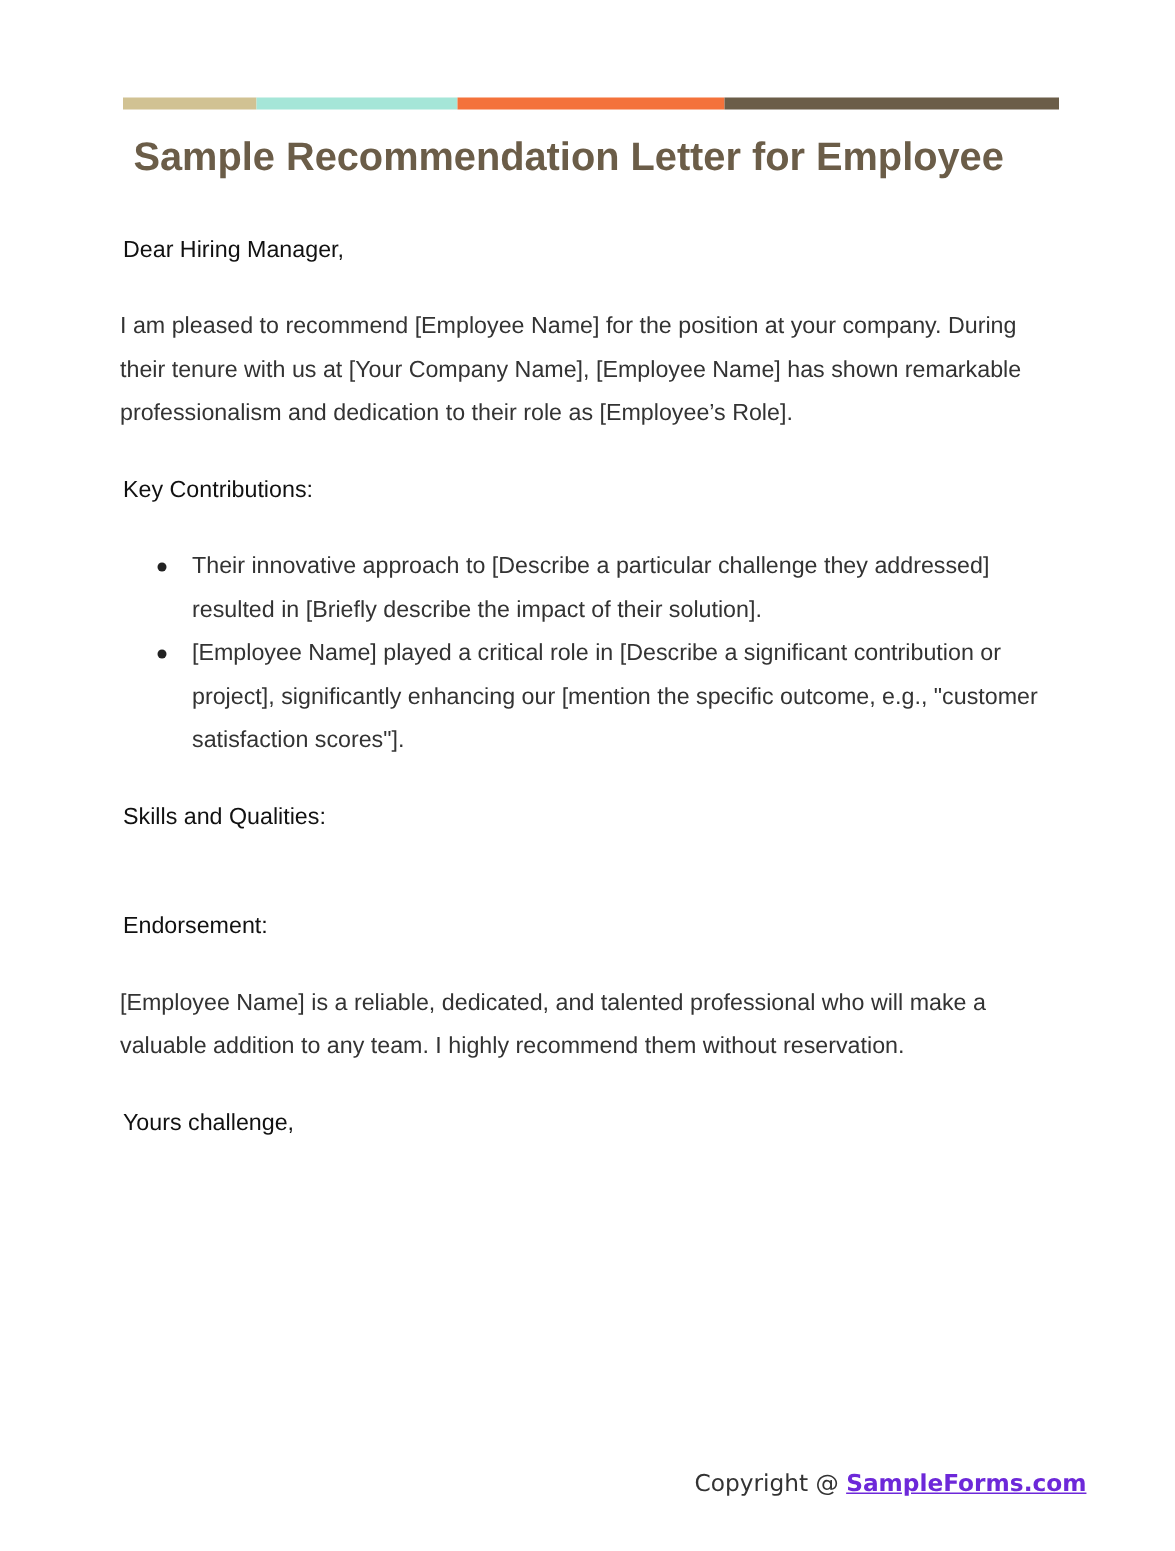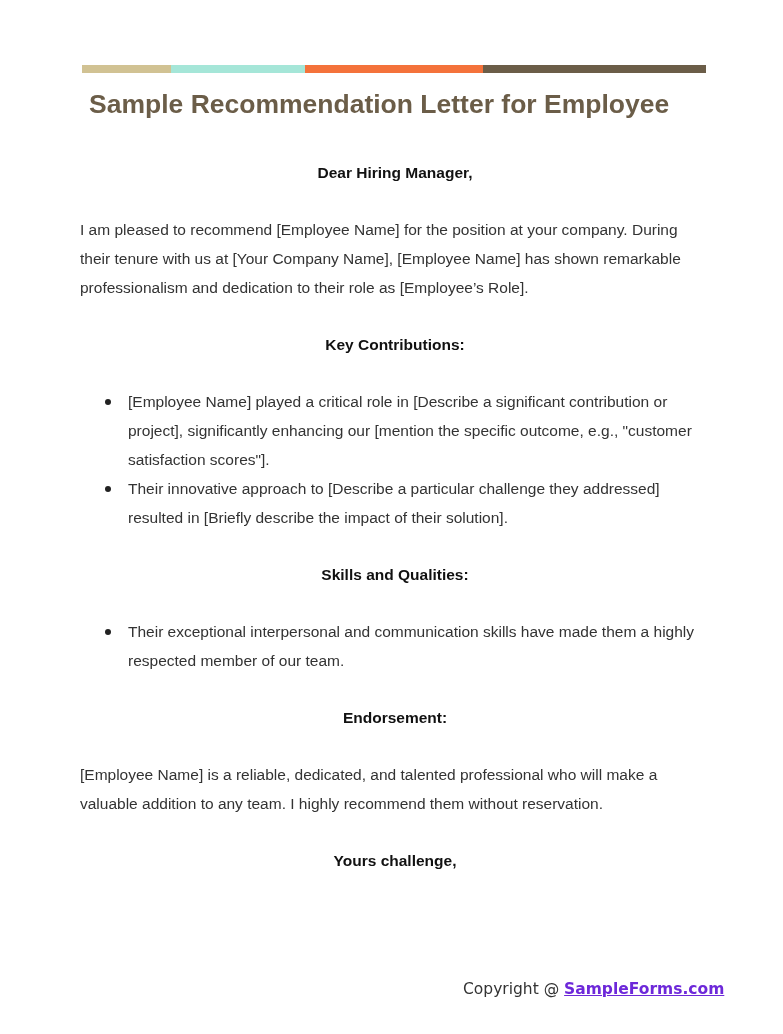--- a/index.html
+++ b/index.html
@@ -5,21 +5,21 @@
     html, body { margin: 0; padding: 0; background: #ffffff; }
     body { width: 783px; height: 1034px; position: relative; overflow: hidden;
            font-family: "Liberation Sans", sans-serif; color: #222222; }
     .color-bar { position: absolute; left: 82px; top: 65px; width: 624px; height: 8px; display: flex; }
     .color-bar .seg { height: 100%; }
     .title { position: absolute; left: 80px; top: 80px; margin: 9px;
              font-family: "Liberation Sans", sans-serif; font-weight: bold; font-size: 26.5px;
              color: #6b5d48; letter-spacing: 0; white-space: nowrap; }
     .content { position: absolute; left: 80px; top: 150px; width: 630px;
                font-size: 15.5px; line-height: 29px; color: #333333; }
-    .bold { font-weight: bold; color: #111111; margin: 8px; text-align: center; }
+    .bold { font-weight: normal; color: #111111; margin: 2px; }
     p { margin: 0; }
     ul { margin: 0; padding: 0; list-style: none; }
     li { position: relative; padding-left: 48px; }
     li::before { content: ""; position: absolute; left: 25px; top: 12px; width: 6px; height: 6px;
                  border-radius: 50%; background: #222222; }
     .footer { position: absolute; left: 463px; top: 980px; font-size: 15.5px; color: #333333;
               font-family: "DejaVu Sans", sans-serif; white-space: nowrap; }
     .footer .link { color: #6d28d9; font-weight: bold; text-decoration: underline; }
   </style>
 </head>
@@ -35,28 +35,27 @@
 <h1 class="title">Sample Recommendation Letter for Employee</h1>
 
 <div class="content">
   <p class="bold">Dear Hiring Manager,</p>
   <div style="height:20px"></div>
   <p>I am pleased to recommend [Employee Name] for the position at your company. During their tenure with us at [Your Company Name], [Employee Name] has shown remarkable professionalism and dedication to their role as [Employee’s Role].</p>
   <div style="height:20px"></div>
   <p class="bold">Key Contributions:</p>
   <div style="height:20px"></div>
   <ul>
+    <li>Their innovative approach to [Describe a particular challenge they addressed] resulted in [Briefly describe the impact of their solution].</li>
     <li>[Employee Name] played a critical role in [Describe a significant contribution or project], significantly enhancing our [mention the specific outcome, e.g., "customer satisfaction scores"].</li>
-    <li>Their innovative approach to [Describe a particular challenge they addressed] resulted in [Briefly describe the impact of their solution].</li>
   </ul>
   <div style="height:20px"></div>
   <p class="bold">Skills and Qualities:</p>
   <div style="height:20px"></div>
   <ul>
-    <li>Their exceptional interpersonal and communication skills have made them a highly respected member of our team.</li>
   </ul>
   <div style="height:20px"></div>
   <p class="bold">Endorsement:</p>
   <div style="height:20px"></div>
   <p>[Employee Name] is a reliable, dedicated, and talented professional who will make a valuable addition to any team. I highly recommend them without reservation.</p>
   <div style="height:20px"></div>
   <p class="bold">Yours challenge,</p>
 </div>
 
 <div class="footer">

